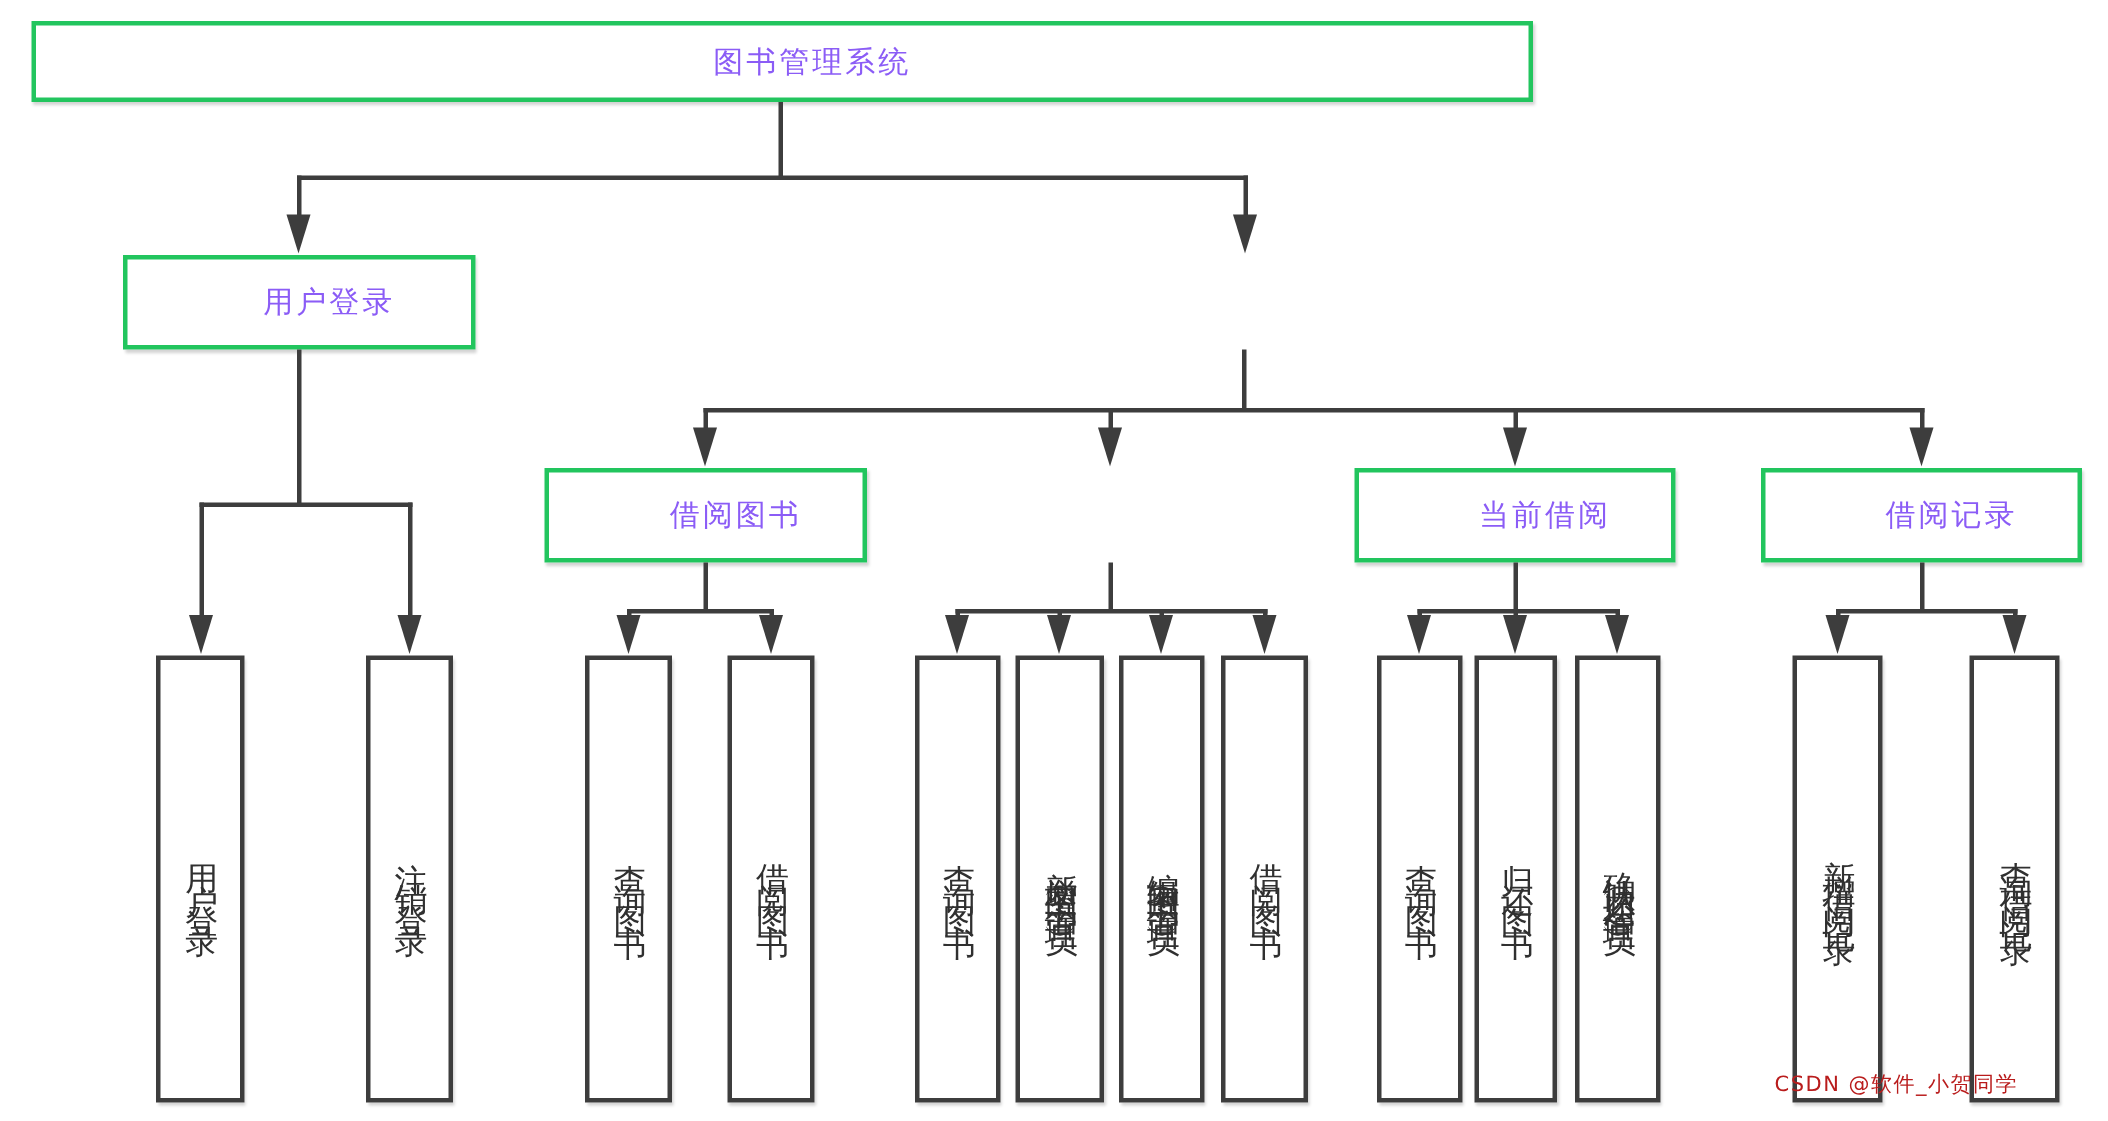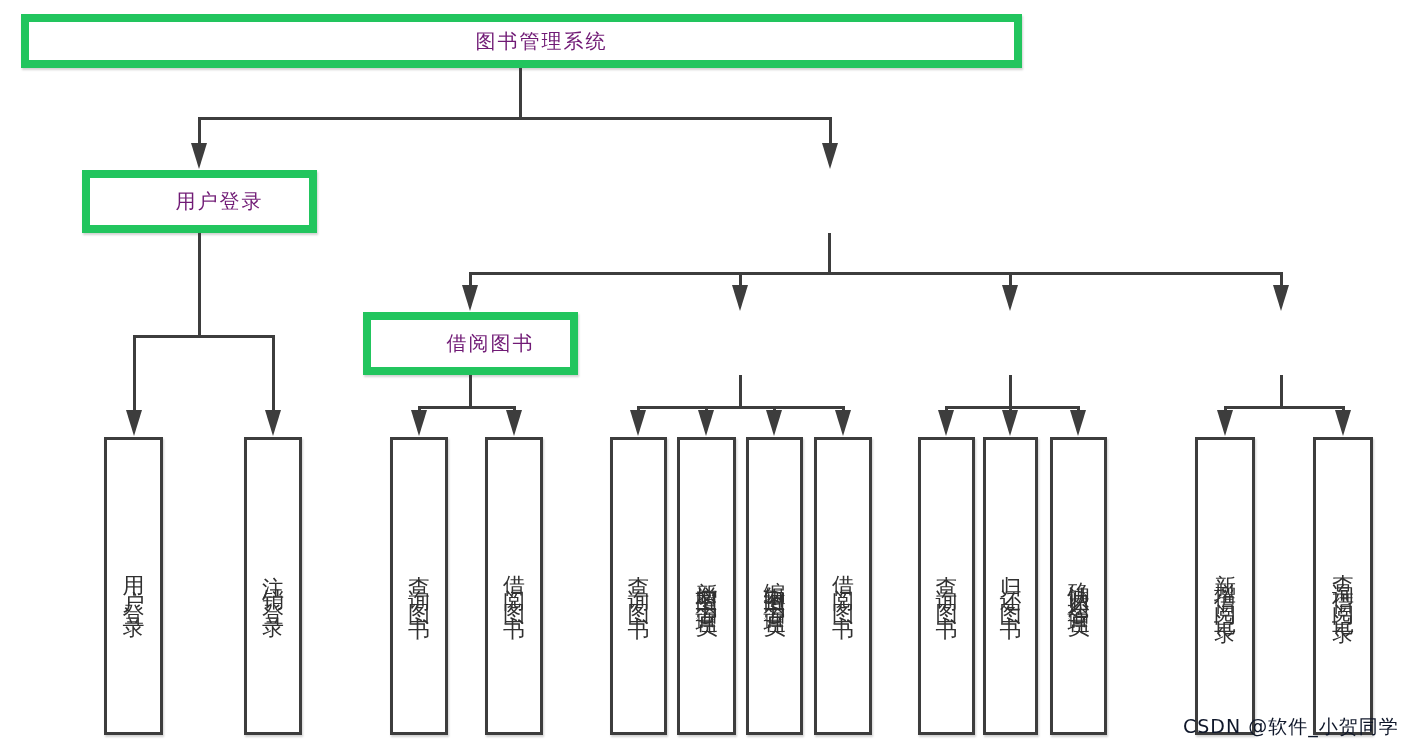--- a/index.html
+++ b/index.html
@@ -13,26 +13,26 @@
     width: 1405px;
     height: 747px;
     background: #ffffff;
     overflow: hidden;
   }
   
   .box {
     position: absolute;
     box-sizing: border-box;
     background: #ffffff;
-    border: 8px solid #22c55e;
+    border: 3px solid #22c55e;
     display: flex;
     align-items: center;
     justify-content: center;
     font-size: 20px;
-    color: #701a75;
+    color: #8b5cf6;
     letter-spacing: 2px;
     box-shadow: 1px 2px 2px rgba(0,0,0,0.18);
     white-space: nowrap;
     padding-left: 40px;
   }
   
   .vbox {
     position: absolute;
     top: 437px;
     height: 298px;
@@ -66,22 +66,22 @@
     width: 0;
     height: 0;
     border-left: 8px solid transparent;
     border-right: 8px solid transparent;
     border-top: 26px solid #3d3d3d;
   }
   .watermark {
     position: absolute;
     left: 1183px;
     top: 714px;
-    font-size: 19px;
-    color: #0f172a;
+    font-size: 14px;
+    color: #b91c1c;
     letter-spacing: 1px;
     white-space: nowrap;
     z-index: 5;
   }
 </style>
 </head>
 <body>
 
 <div id="canvas">
 
@@ -108,20 +108,22 @@
   <div class="vline" style="left:469px; top:272px; height:15px;"></div>
   <div class="arrow" style="left:462px; top:285px;"></div>
   <div class="vline" style="left:739px; top:272px; height:15px;"></div>
   <div class="arrow" style="left:732px; top:285px;"></div>
   <div class="vline" style="left:1009px; top:272px; height:15px;"></div>
   <div class="arrow" style="left:1002px; top:285px;"></div>
   <div class="vline" style="left:1280px; top:272px; height:15px;"></div>
   <div class="arrow" style="left:1273px; top:285px;"></div>
 
   <div class="box" style="left:363px; top:312px; width:215px; height:63px;">借阅图书</div>
+  <div class="box" style="left:903px; top:312px; width:214px; height:63px;">当前借阅</div>
+  <div class="box" style="left:1174px; top:312px; width:214px; height:63px;">借阅记录</div>
 
   <div class="vline" style="left:469px; top:375px; height:33px;"></div>
   <div class="vline" style="left:739px; top:375px; height:33px;"></div>
   <div class="vline" style="left:1009px; top:375px; height:33px;"></div>
   <div class="vline" style="left:1280px; top:375px; height:33px;"></div>
 
   <div class="hline" style="left:418px; top:406px; width:98px;"></div>
   <div class="hline" style="left:637px; top:406px; width:208px;"></div>
   <div class="hline" style="left:945px; top:406px; width:135px;"></div>
   <div class="hline" style="left:1224px; top:406px; width:121px;"></div>

